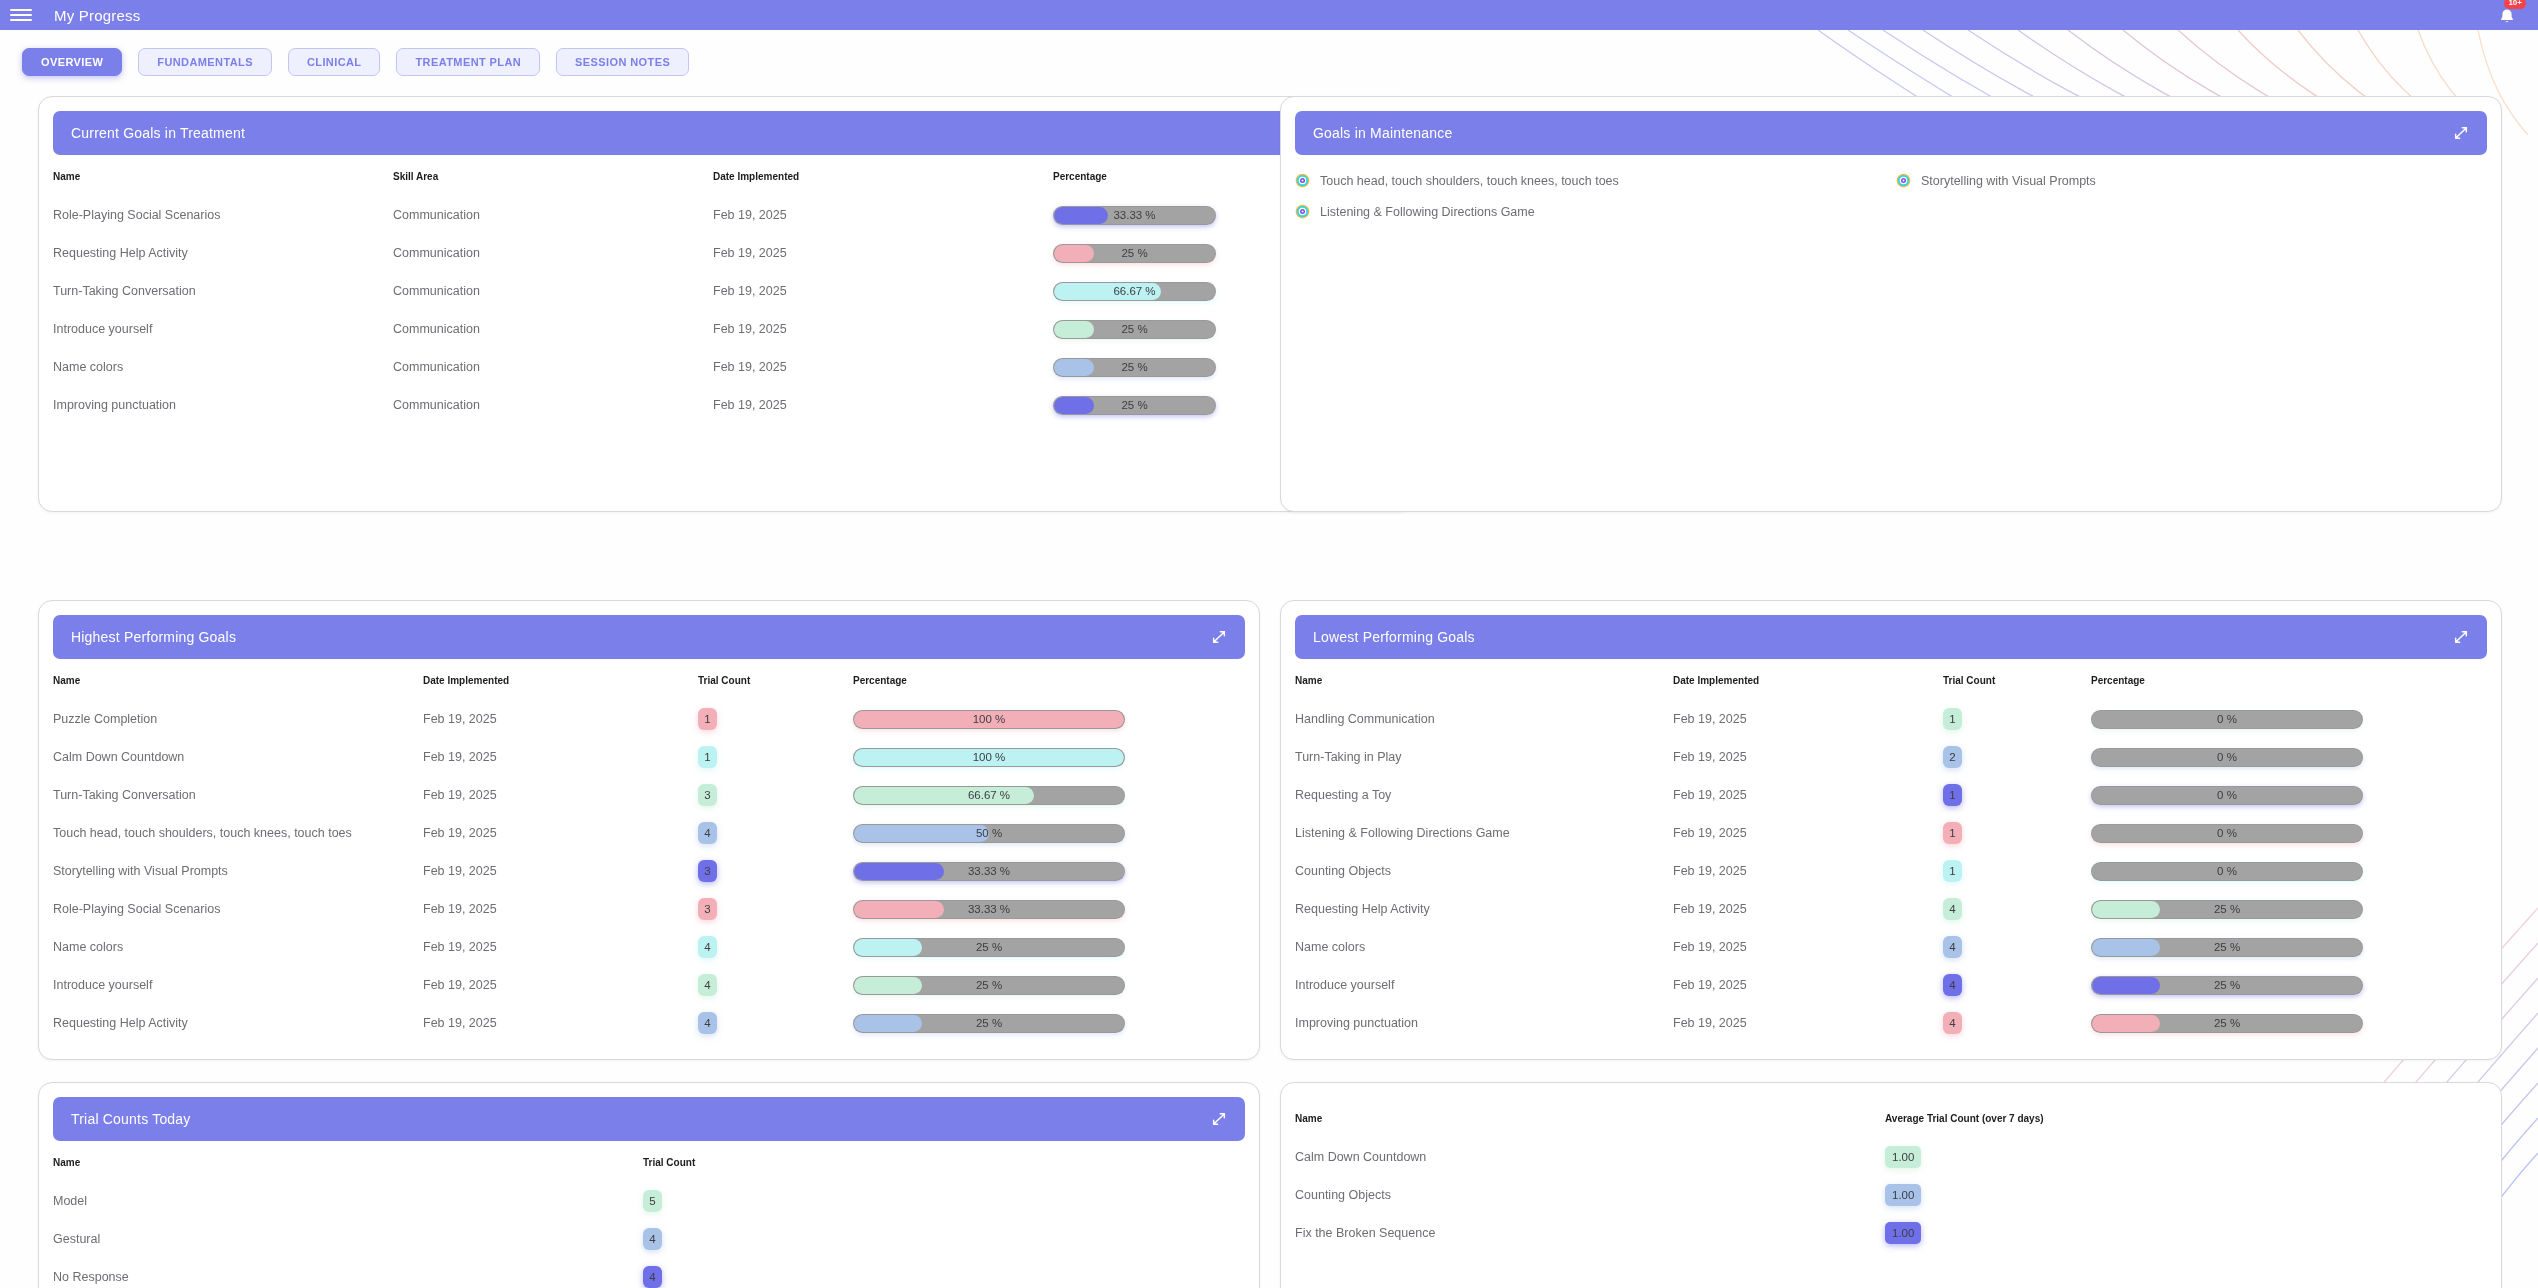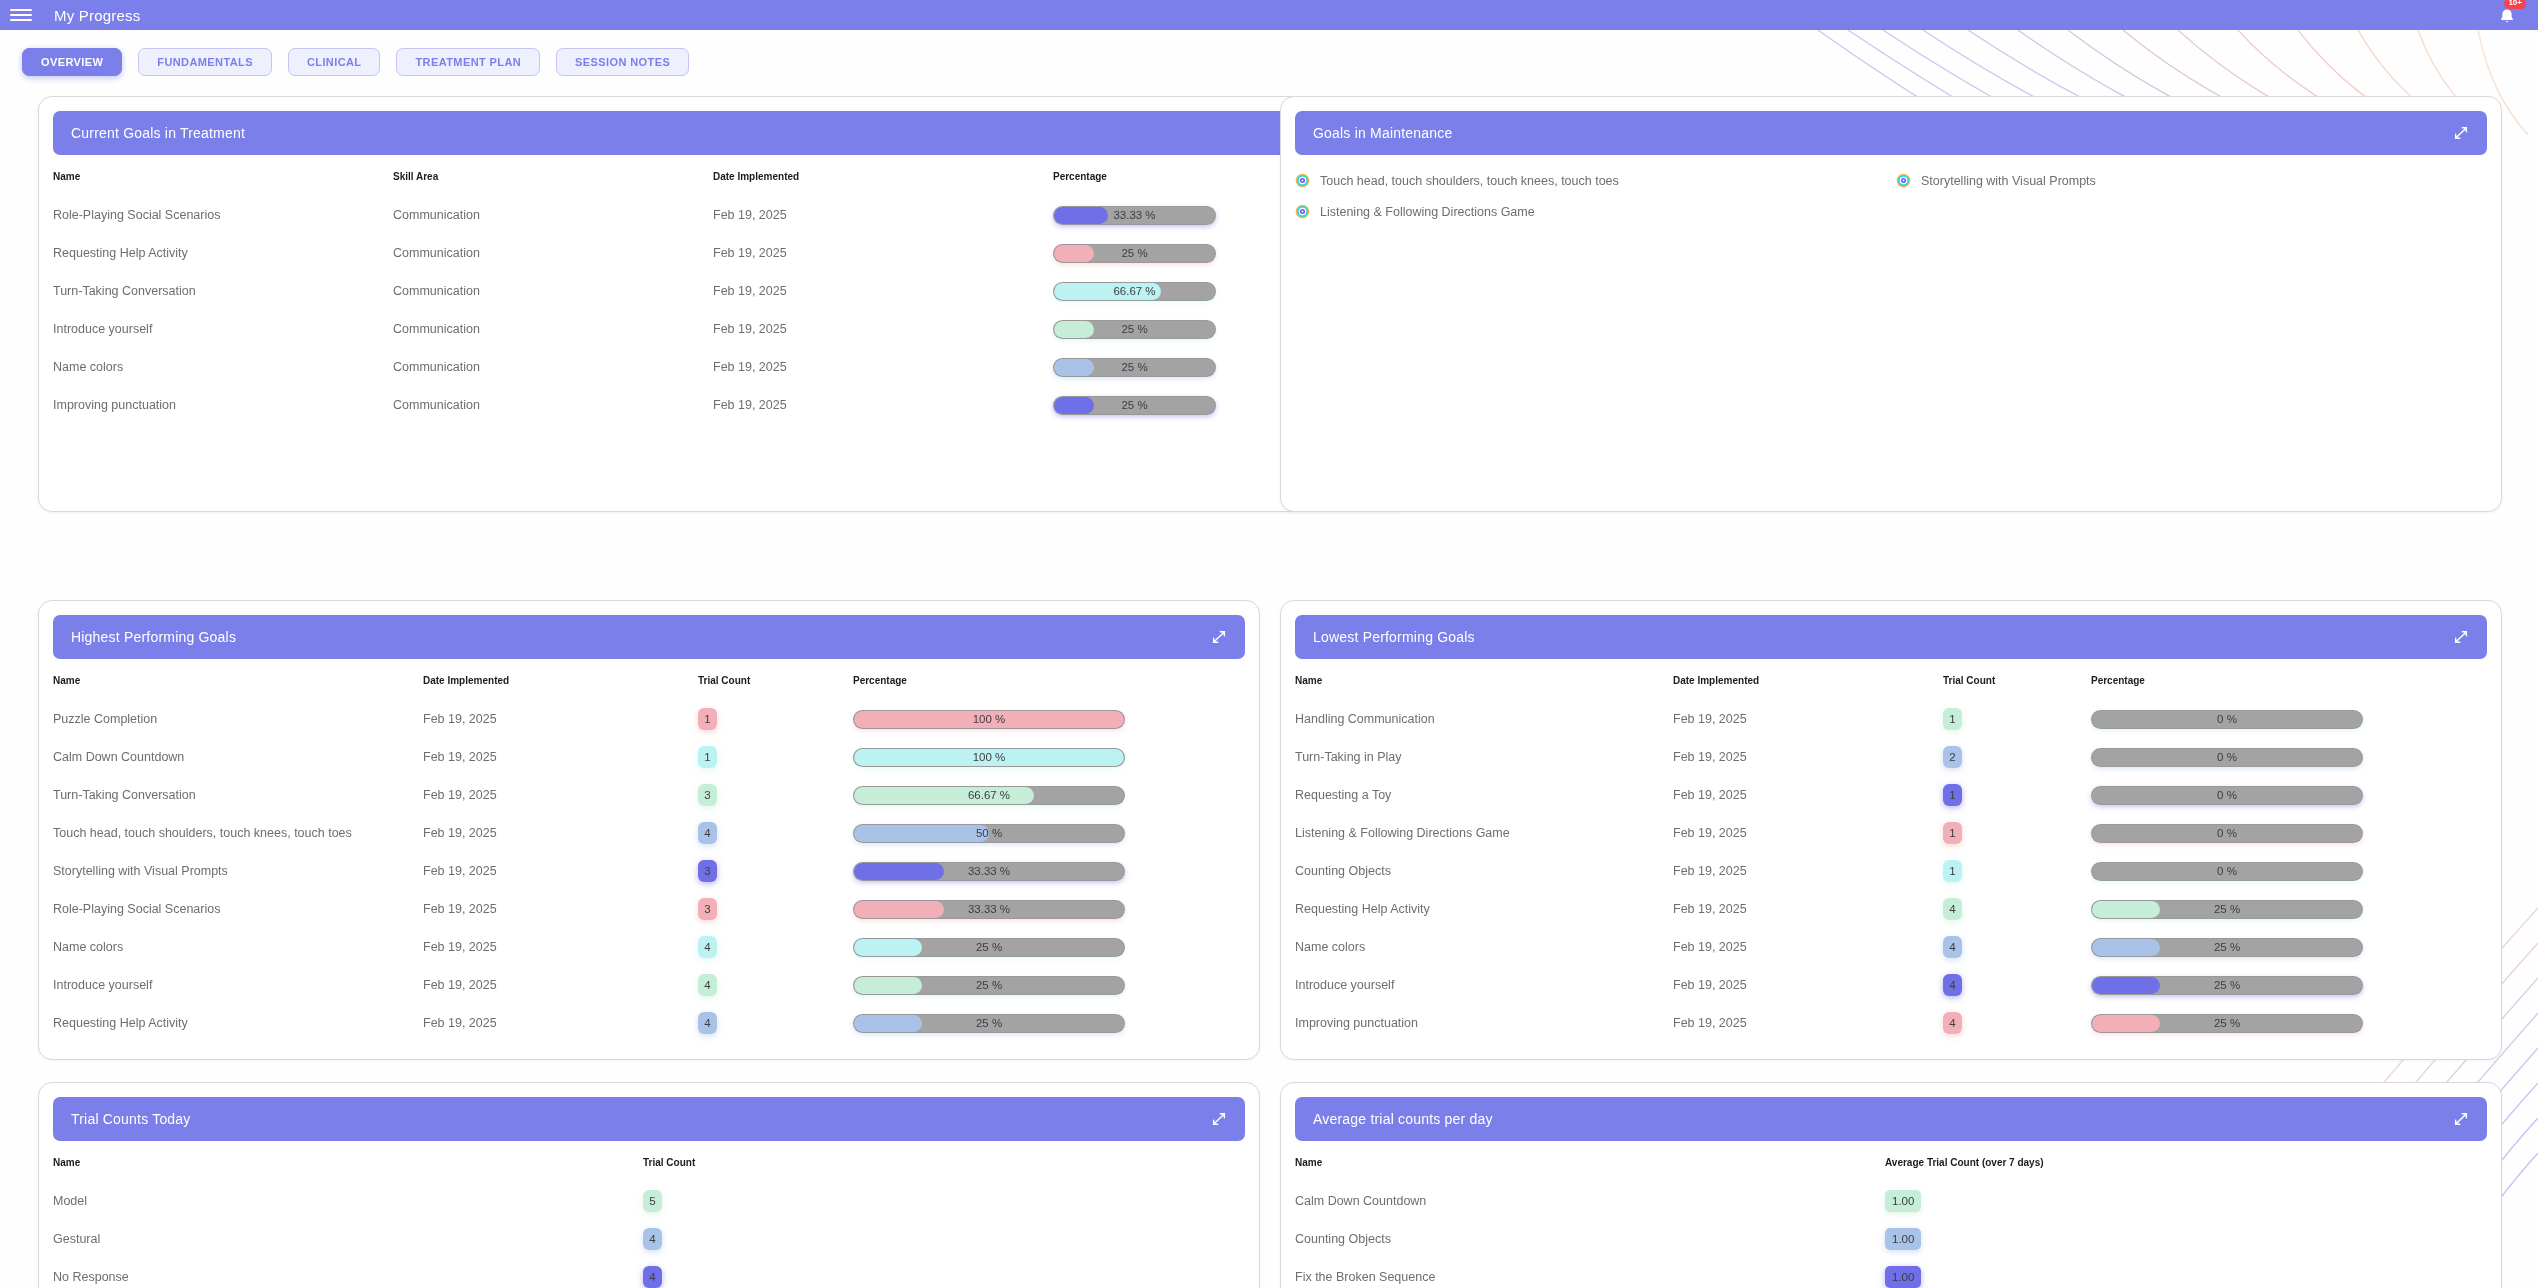--- a/index.html
+++ b/index.html
@@ -649,28 +649,20 @@
                 <td><span class="tbadge" style="background: rgb(111, 111, 232); box-shadow: rgba(111, 111, 232, 0.5) 0px 2px 6px;">4</span></td>
               </tr>
             </tbody>
         </table>
       </div>
     </div>
   </div>
 
   <div class="card" style="left:1280px; top:1052px; width:1222px; height:300px;">
     <div class="card-inner">
-      <div class="card-head">
-        <div class="card-title">Average trial counts per day</div>
-        <span class="expand-icon">
-          <svg width="16" height="16" viewBox="0 0 24 24" fill="none" stroke="#ffffff" stroke-width="2.2" stroke-linecap="round">
-            <path d="M14 4h6v6M20 4l-7.5 7.5M10 20H4v-6M4 20l7.5-7.5"></path>
-          </svg>
-        </span>
-      </div>
       <div class="card-body">
         <table class="t">
           <colgroup>
               <col style="width:590px">
               <col>
             </colgroup>
           <thead>
               <tr>
             <th>Name</th>
             <th>Average Trial Count (over 7 days)</th>

